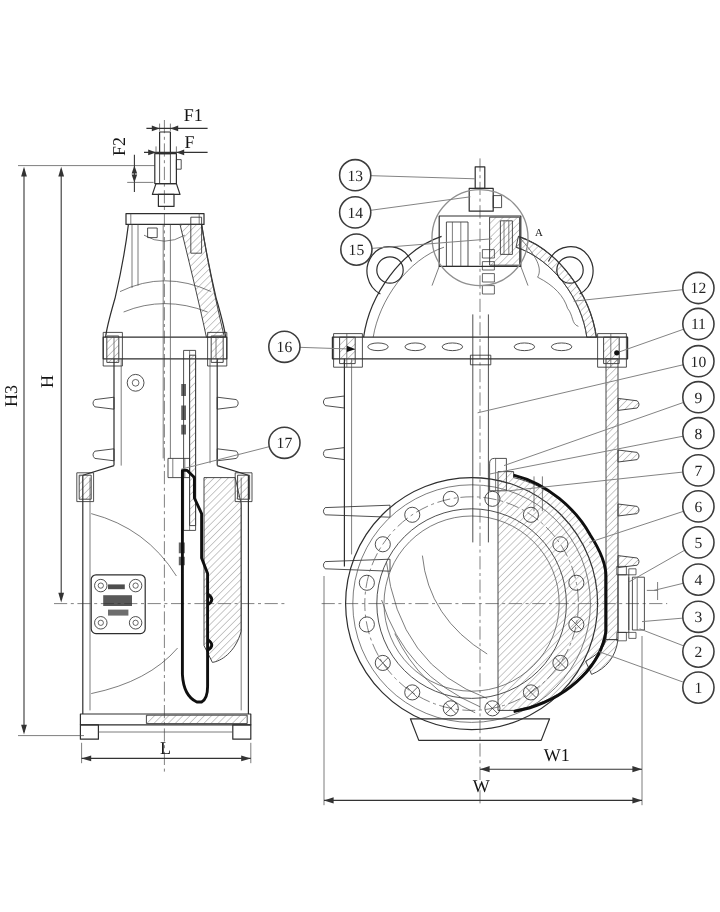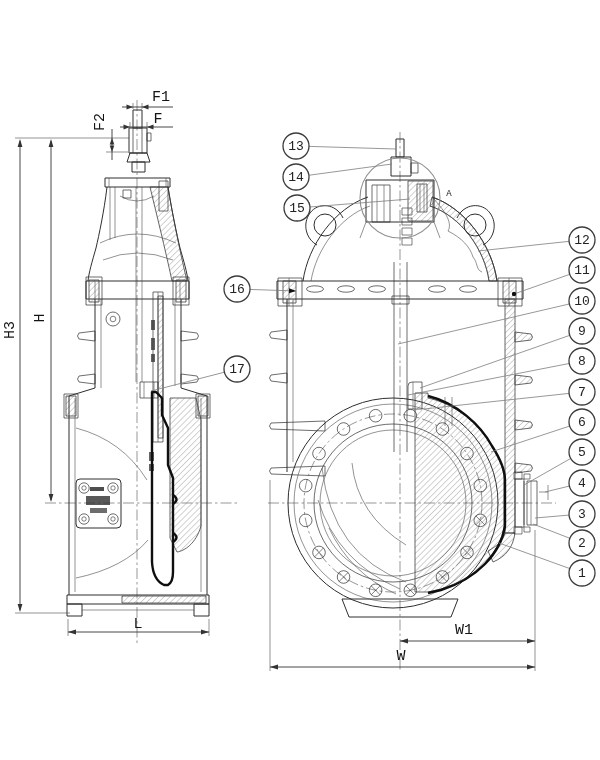--- a/index.html
+++ b/index.html
@@ -1,17 +1,17 @@
 <!DOCTYPE html>
 <html><head>
 <meta charset="utf-8">
 <style>
   html,body{margin:0;padding:0;background:#fff;}
   #stage{position:relative;width:600px;height:760px;background:#fff;overflow:hidden;
-         font-family:Liberation Mono, monospace;}
+         font-family:Liberation Serif, serif;}
   svg{position:absolute;left:0;top:0;}
   .ln{stroke:#2e2e2e;stroke-width:1;fill:none;stroke-linejoin:round;stroke-linecap:butt}
   .w07{stroke-width:.7}.w06{stroke-width:.6}
   .thin{stroke:#4a4a4a;stroke-width:.6;fill:none}
   .thick{stroke:#0f0f0f;stroke-width:2.4;fill:none;stroke-linejoin:round}
   .cline{stroke:#6a6a6a;stroke-width:.7;fill:none;stroke-dasharray:11 3 2.5 3}
   .dim{stroke:#333;stroke-width:.9;fill:none}
   .ldr{stroke:#7d7d7d;stroke-width:.8;fill:none}
   .arw{fill:#333;stroke:none}
   .balloon{fill:#fff;stroke:#3c3c3c;stroke-width:1.3}

